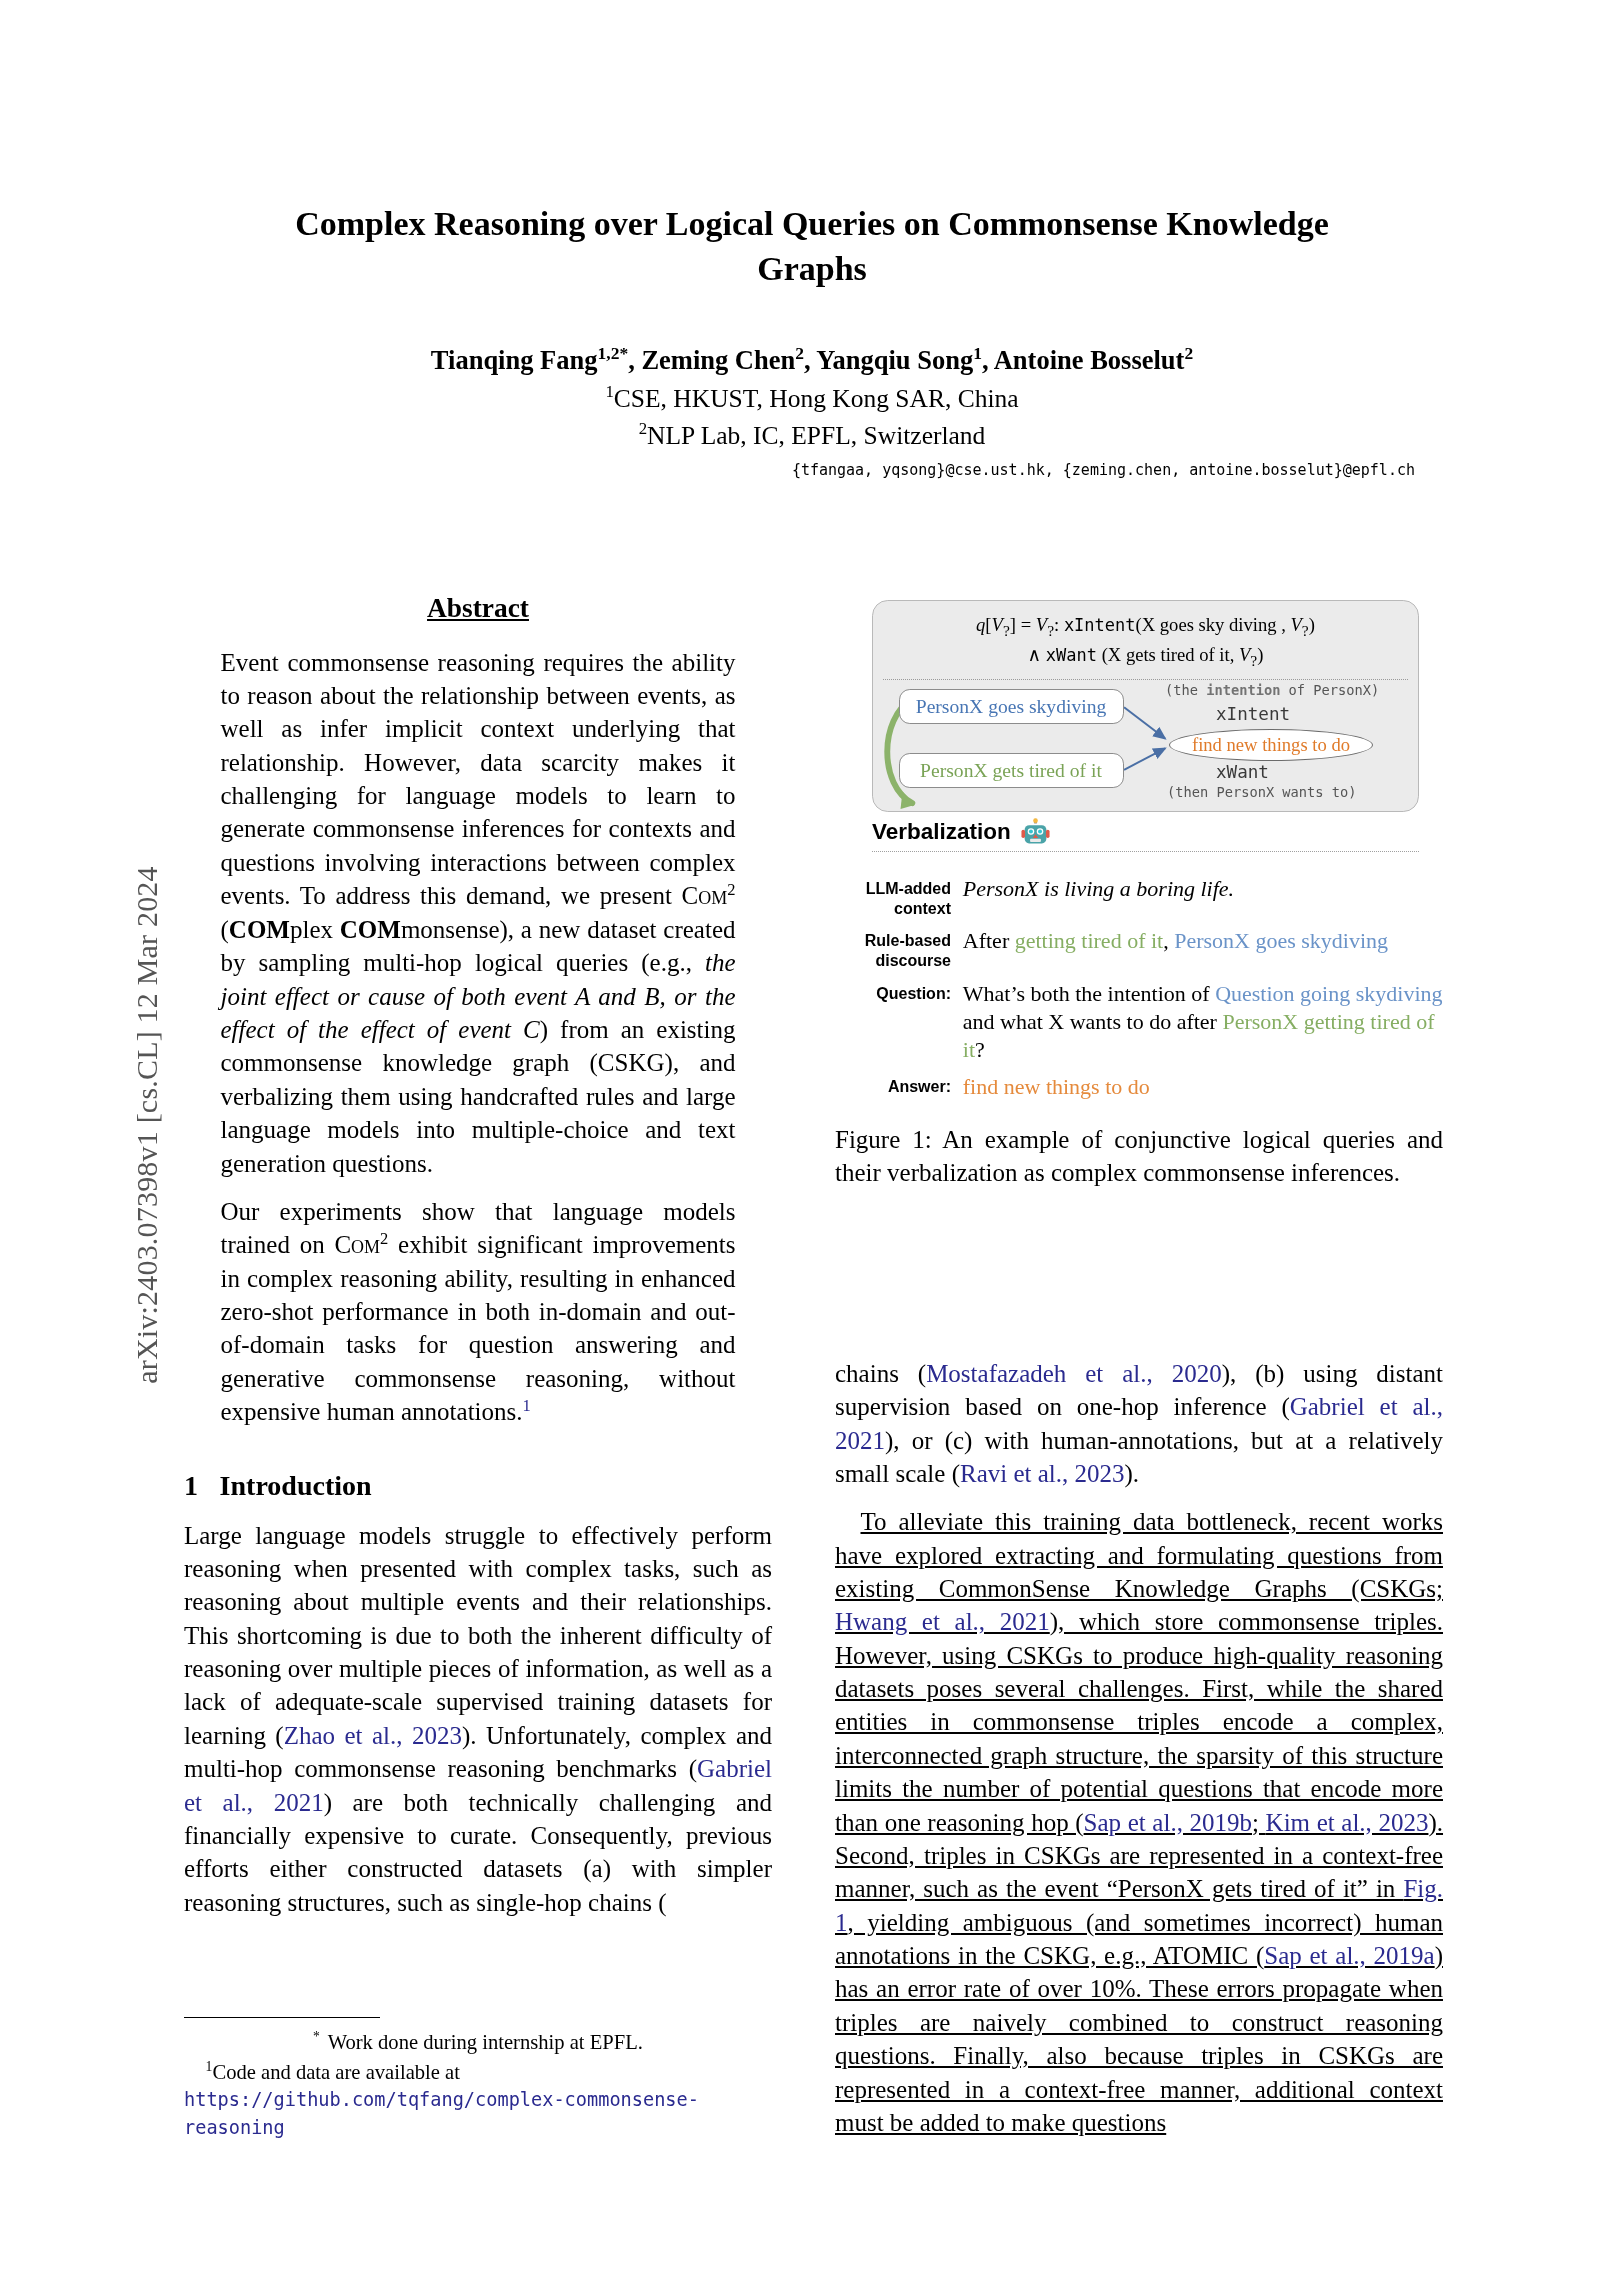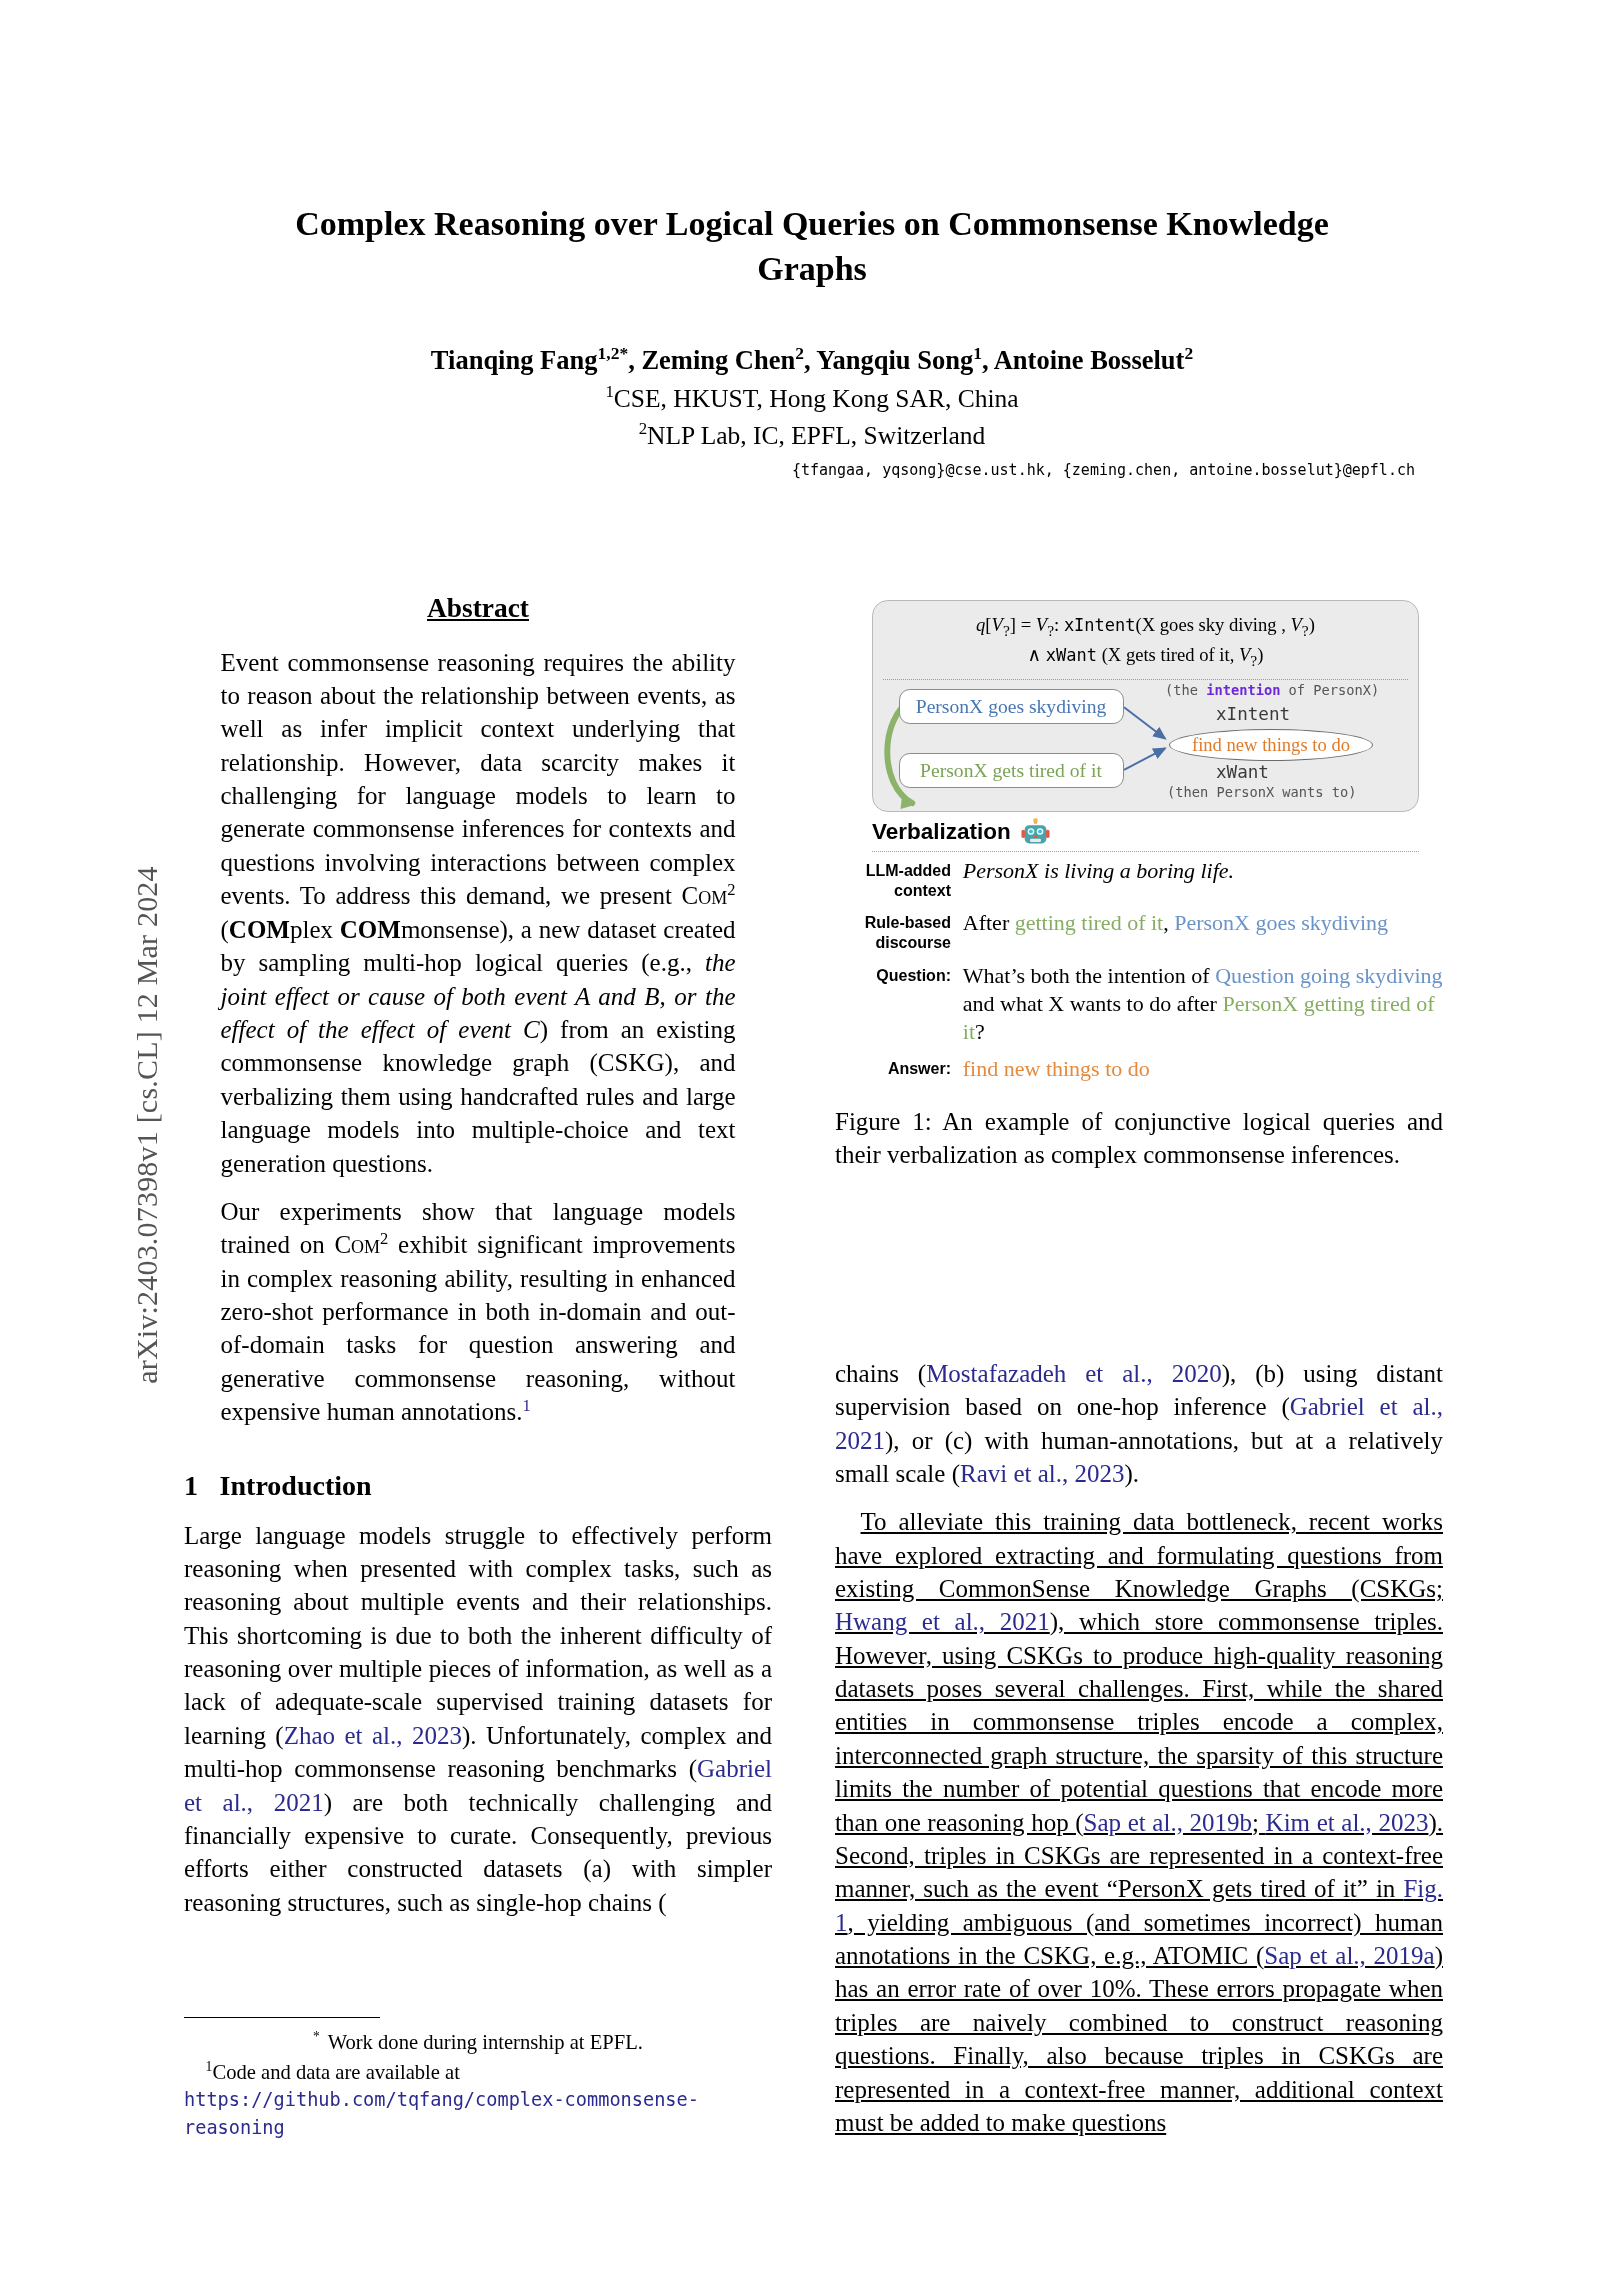--- a/index.html
+++ b/index.html
@@ -128,21 +128,21 @@
   .ev.blue{ left:25.5px; top:8.8px; color:#4876b4; }
   .ev.green{ left:25.5px; top:73px; color:#7aa356; }
   .rel{
     position:absolute;
     font-family:"DejaVu Sans Mono", monospace;
     font-size:16px;
     color:#3a3a3a;
     white-space:nowrap;
   }
   .rel.note{ font-size:13.7px; color:#555; }
-  .rel.note b{ color:#6d28d9; }
+  .rel.note b{ color:#737373; }
   .r-intent-note{ left:292px; top:2px; }
   .r-intent{ left:343px; top:23.5px; font-size:17.6px; }
   .r-want{ left:343px; top:82px; font-size:17.6px; }
   .r-want-note{ left:294px; top:104px; }
   .answer-oval{
     position:absolute; left:296px; top:49px;
     width:202px; height:30px;
     border:1.4px solid #6b6b6b;
     border-radius:50%;
     text-align:center;
@@ -161,21 +161,21 @@
     display:flex; align-items:center; gap:9.8px;
     font-family:"Liberation Sans", sans-serif;
     font-weight:bold; font-size:22.5px;
   }
   .robot{ width:29px; height:29px; }
   .verb-rule{
     margin-left:37px; margin-top:3.9px;
     border-top:1px dotted #a0a0a0; width:547px;
   }
 
-  .vtable{ margin-top:5px; width:608px; }
+  .vtable{ margin-top:23px; width:608px; }
   .vrow{ display:flex; margin-bottom:8.8px; }
   .vlab{
     width:116px; flex:none; text-align:right; padding-right:11.8px;
     font-family:"Liberation Sans", sans-serif;
     font-weight:bold; font-size:16px; line-height:1.25;
     padding-top:3.9px;
   }
   .vval{ font-size:22px; line-height:1.28; }
   .vval.it{ font-style:italic;text-align:right; }
   .c-blue{ color:#6a93c8; }

